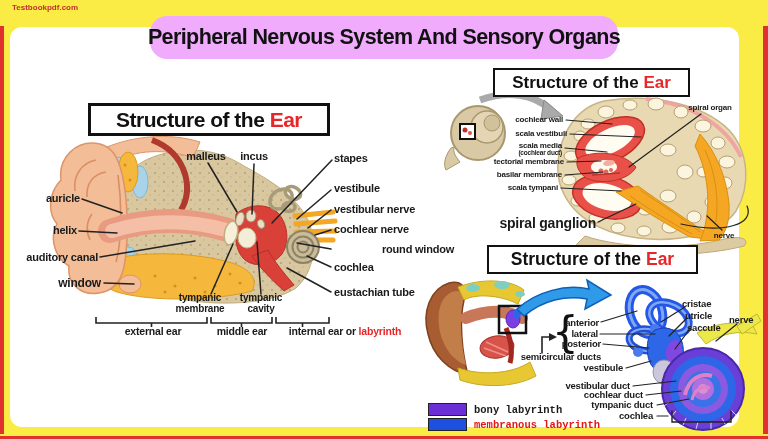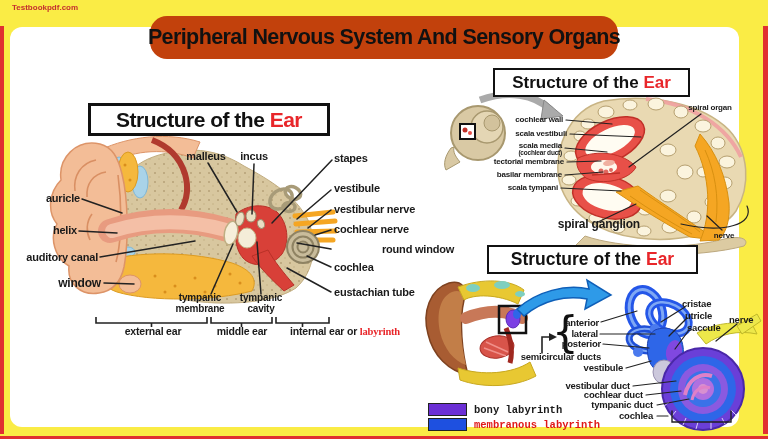--- a/index.html
+++ b/index.html
@@ -3,21 +3,21 @@
 <meta charset="utf-8">
 <style>
   html,body{margin:0;padding:0;background:#FAEC45;}
   .stage{position:relative;width:768px;height:439px;background:#FAEC45;overflow:hidden;
          font-family:"Liberation Sans",sans-serif;}
   .red-left{position:absolute;left:0;top:26px;bottom:5px;width:4px;background:#E03030;}
   .red-right{position:absolute;right:0;top:26px;bottom:5px;width:5px;background:#E03030;}
   .red-bottom{position:absolute;left:0;right:0;bottom:0;height:3px;background:#E03030;}
   .panel{position:absolute;left:10px;top:27px;width:729px;height:400px;background:#FFFFFF;border-radius:12px;}
   .watermark{position:absolute;left:12px;top:3px;font-size:8px;font-weight:bold;color:#C43030;}
-  .banner{position:absolute;left:150px;top:16px;width:468px;height:43px;background:#c2410c;
+  .banner{position:absolute;left:150px;top:16px;width:468px;height:43px;background:#f0abfc;
           border-radius:17px;display:flex;align-items:center;justify-content:center;
           font-weight:bold;font-size:21.5px;letter-spacing:-0.6px;color:#111;white-space:nowrap;}
   .tbox{position:absolute;background:#fff;border:3px solid #111;box-sizing:border-box;
         display:flex;align-items:center;justify-content:center;font-weight:bold;white-space:pre;color:#111;}
   .tbox .red{color:#E8262A;}
   .t1{left:88px;top:103px;width:242px;height:33px;font-size:21px;letter-spacing:-0.5px;}
   .t2{left:493px;top:68px;width:197px;height:29px;font-size:17px;border-width:2.5px;}
   .t3{left:487px;top:245px;width:211px;height:29px;font-size:17.5px;border-width:2.5px;}
   svg.art{position:absolute;left:0;top:0;}
   .labels{position:absolute;left:0;top:0;width:768px;height:439px;pointer-events:none;}
@@ -301,32 +301,32 @@
       <div class="lbl a-right" style="left: 80px; top: 199px; font-size: 11px;">auricle</div>
       <div class="lbl a-right" style="left: 77px; top: 231px; font-size: 11px;">helix</div>
       <div class="lbl a-right" style="left: 98px; top: 258px; font-size: 11px;">auditory canal</div>
       <div class="lbl a-right" style="left: 101px; top: 283px; font-size: 12px;">window</div>
       <div class="lbl a-center" style="left: 200px; top: 304px; font-size: 10px;">tympanic
 membrane</div>
       <div class="lbl a-center" style="left: 261px; top: 304px; font-size: 10px;">tympanic
 cavity</div>
       <div class="lbl a-center" style="left: 153px; top: 332px; font-size: 10.5px;">external ear</div>
       <div class="lbl a-center" style="left: 242px; top: 332px; font-size: 10.5px;">middle ear</div>
-      <div class="lbl a-center" style="left: 345px; top: 332px; font-size: 10.5px;"><span style="color: rgb(26, 26, 26);">internal ear or </span><span style="color: rgb(232, 38, 42); font-family: Liberation Serif, serif;">labyrinth</span></div>
+      <div class="lbl a-center" style="left: 345px; top: 332px; font-size: 10.5px;"><span style="color: rgb(26, 26, 26);">internal ear or </span><span style="color: rgb(232, 38, 42);">labyrinth</span></div>
     </div>
   <div class="labels">
       <div class="lbl a-right" style="left: 563px; top: 120px; font-size: 8px;">cochlear wall</div>
       <div class="lbl a-right" style="left: 567px; top: 134px; font-size: 8px;">scala vestibuli</div>
       <div class="lbl a-right" style="left: 562px; top: 146px; font-size: 8px;">scala media</div>
       <div class="lbl a-right" style="left: 562px; top: 153px; font-size: 6.5px;">(cochlear duct)</div>
       <div class="lbl a-right" style="left: 564px; top: 162px; font-size: 8px;">tectorial membrane</div>
       <div class="lbl a-right" style="left: 562px; top: 175px; font-size: 8px;">basilar membrane</div>
       <div class="lbl a-right" style="left: 558px; top: 188px; font-size: 8px;">scala tympani</div>
       <div class="lbl a-center" style="left: 710px; top: 108px; font-size: 8px;">spiral organ</div>
-      <div class="lbl a-right" style="left: 596px; top: 224px; font-size: 12px; margin-left: 44px;">spiral ganglion</div>
+      <div class="lbl a-right" style="left: 596px; top: 224px; font-size: 14px;">spiral ganglion</div>
       <div class="lbl a-center" style="left: 724px; top: 236px; font-size: 8px;">nerve</div>
     </div>
   <div class="labels">
       <div class="lbl a-right" style="left: 599px; top: 323px; font-size: 9.5px;">anterior</div>
       <div class="lbl a-right" style="left: 598px; top: 334px; font-size: 9.5px;">lateral</div>
       <div class="lbl a-right" style="left: 601px; top: 344px; font-size: 9.5px;">posterior</div>
       <div class="lbl a-right" style="left: 601px; top: 357px; font-size: 9.5px;">semicircular ducts</div>
       <div class="lbl a-right" style="left: 623px; top: 368px; font-size: 9.5px;">vestibule</div>
       <div class="lbl a-right" style="left: 630px; top: 386px; font-size: 9.5px;">vestibular duct</div>
       <div class="lbl a-right" style="left: 643px; top: 395px; font-size: 9.5px;">cochlear duct</div>

